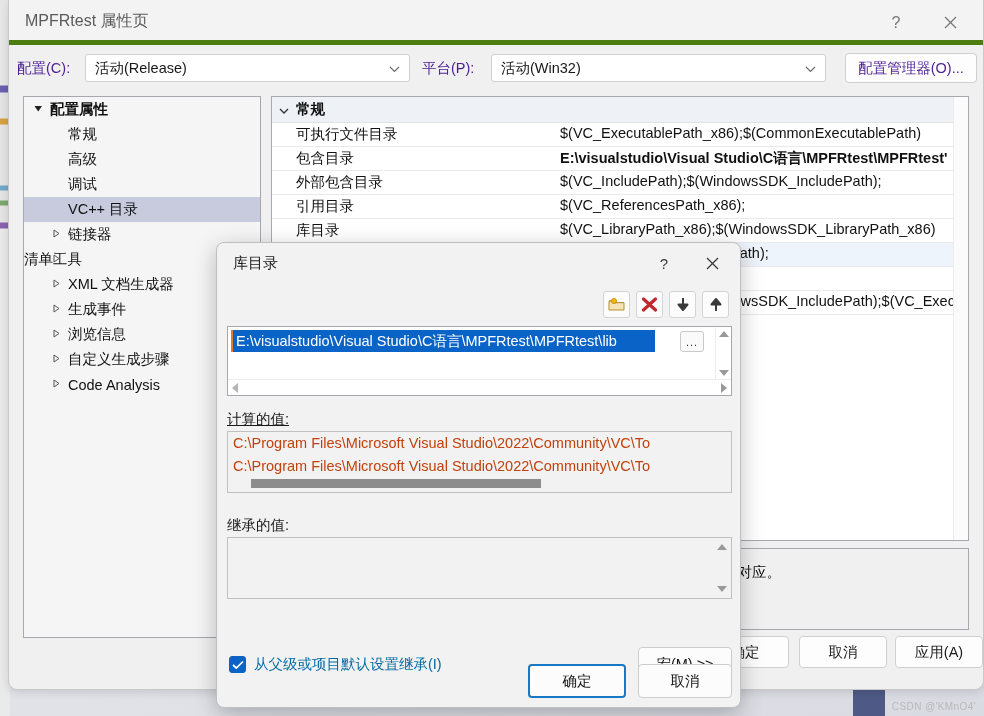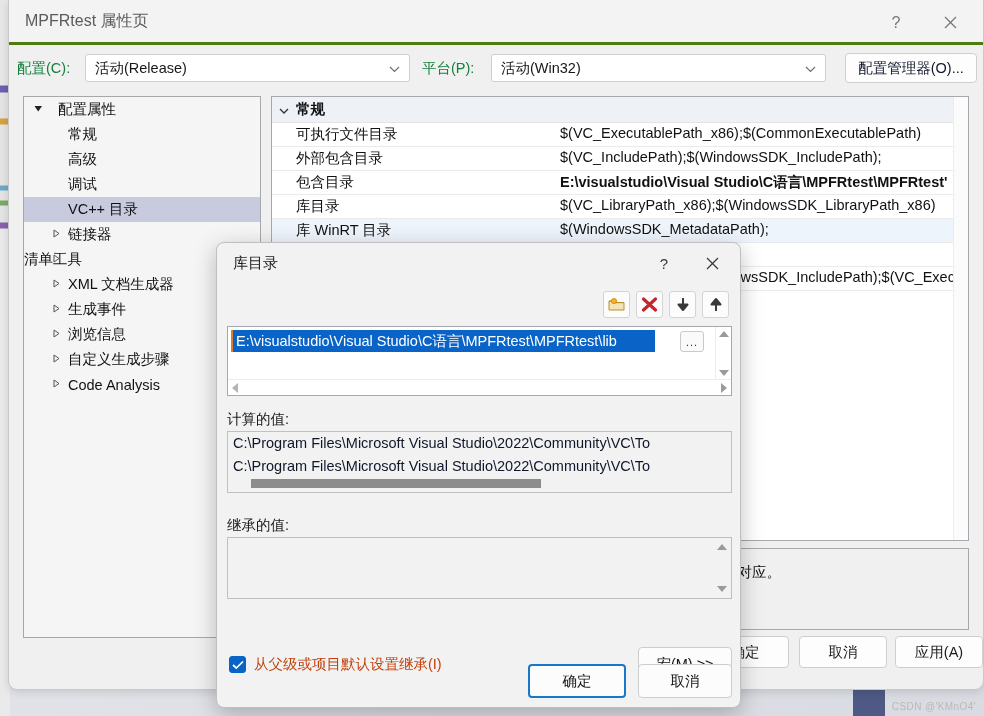--- a/index.html
+++ b/index.html
@@ -48,55 +48,55 @@
     overflow: hidden;
   }
   .win-topline {
     position: absolute; left: 0; top: 0; width: 100%; height: 3px;
     background: #c0504d;
   }
   .titlebar {
     position: relative;
     height: 45px;
     background: #f3f3f3;
-    border-bottom: 3px solid #4d7c0f;
+    border-bottom: 5px solid #4d7c0f;
   }
   .title-text {
     position: absolute; left: 16px; top: 11px;
     font-size: 16px; color: #5b5b5b;
   }
   .titlebtn {
     position: absolute; top: 0; width: 46px; height: 45px;
     display: flex; align-items: center; justify-content: center;
     color: #777; font-size: 17px;
     cursor: default;
   }
   .titlebtn.help { right: 64px; font-size: 16px; }
   .titlebtn.close { right: 10px; }
   .titlebtn svg { display:block; }
 
   
   .configbar { position: absolute; left: 0; top: 46px; width: 100%; height: 46px; }
-  .lbl { position: absolute; font-size: 14.5px; color: #15803d; }
+  .lbl { position: absolute; font-size: 14.5px; color: #4c1d95; }
   .combo {
     position: absolute; height: 28px;
     background: #fff; border: 1px solid #cfcfcf; border-radius: 3px;
     display: flex; align-items: center;
     padding-left: 9px;
     font-size: 14.5px; color: #171717;
   }
   .combo .chev {
     position: absolute; right: 9px; top: 0; height: 28px;
     display: flex; align-items: center; color: #6d6d6d;
   }
   .btn {
     position: absolute;
     background: #fdfdfd; border: 1px solid #cfcfcf; border-radius: 4px;
     display: flex; align-items: center; justify-content: center;
-    font-size: 14.5px; color: #0f172a;
+    font-size: 14.5px; color: #4c1d95;
     height: 30px;
   }
 
   
   .treepanel {
     position: absolute; left: 14px; top: 96px; width: 238px; height: 542px;
     background: #f5f5f5;
     border: 1px solid #a7a7ae;
   }
   .tnode {
@@ -221,21 +221,21 @@
   .tri { width: 0; height: 0; }
   .tri.up { border-left:5px solid transparent;border-right:5px solid transparent;border-bottom:6px solid #9a9a9a; }
   .tri.down { border-left:5px solid transparent;border-right:5px solid transparent;border-top:6px solid #9a9a9a; }
   .tri.left { border-top:5px solid transparent;border-bottom:5px solid transparent;border-right:6px solid #b4b4b4; }
   .tri.right { border-top:5px solid transparent;border-bottom:5px solid transparent;border-left:6px solid #9a9a9a; }
 
   .sec-lbl { position: absolute; font-size: 14.5px; color: #1a1a1a; }
   .valbox {
     position: absolute; background: #f2f2f2;
     border: 1px solid #c0c0c0;
-    font-size: 14.5px; color: #0f172a;
+    font-size: 14.5px; color: #c2410c;
     overflow: hidden;
   }
   .valline { height: 23px; line-height: 23px; padding-left: 5px; white-space: nowrap; }
   .hscroll-track {
     position: absolute; left: 1px; right: 1px; bottom: 4px; height: 9px;
   }
   .hscroll-thumb {
     position: absolute; left: 22px; top: 0; width: 290px; height: 9px;
     background: #8c8c8c;
   }
@@ -246,21 +246,21 @@
   }
 
   .cbrow { position: absolute; left: 12px; top: 412px; display: flex; align-items: center; }
   .cbox {
     width: 17px; height: 17px; border-radius: 3px;
     background: #0a64c8; border: 1px solid #0a64c8;
     display: flex; align-items: center; justify-content: center;
     margin-right: 8px;
   }
   .cbox svg { display:block; }
-  .cblabel { font-size: 14.5px; color: #c2410c; }
+  .cblabel { font-size: 14.5px; color: #0369a1; }
 
   .dbtn {
     position: absolute; height: 34px;
     background: #fcfcfc; border: 1px solid #cdcdcd; border-radius: 4px;
     display: flex; align-items: center; justify-content: center;
     font-size: 14.5px; color: #131313;
   }
   .dbtn.primary { border: 2px solid #1878c8; background: #fcfcfc; }
 
   .watermark {
@@ -314,21 +314,21 @@
       </div>
       <div class="btn" style="left:836px; top:7px; width:132px;">配置管理器(O)...</div>
     </div>
 
     <div class="treepanel">
       <div id="tree-host">
           <div class="tnode">
             <span class="arrow" style="left: 6px;"><svg width="9" height="9" viewBox="0 0 9 9">
                 <polygon points="0.5,2 8,2 4.2,7.5" fill="#222"></polygon>
               </svg></span>
-            <span style="margin-left: 34px;">配置属性</span>
+            <span style="margin-left: 26px; font-weight: bold;">配置属性</span>
           </div>
           <div class="tnode">
             <span style="margin-left: 44px;">常规</span>
           </div>
           <div class="tnode">
             <span style="margin-left: 44px;">高级</span>
           </div>
           <div class="tnode">
             <span style="margin-left: 44px;">调试</span>
           </div>
@@ -388,26 +388,30 @@
             </svg>
         </span>
         <span>常规</span>
       </div>
       <div id="grid-host">
           <div class="grow">
             <div class="gname">可执行文件目录</div>
             <div class="gval">$(VC_ExecutablePath_x86);$(CommonExecutablePath)</div>
           </div>
           <div class="grow">
+            <div class="gname">包含目录</div>
+            <div class="gval bold">E:\visualstudio\Visual Studio\C语言\MPFRtest\MPFRtest'</div>
+          </div>
+          <div class="grow">
             <div class="gname">外部包含目录</div>
             <div class="gval">$(VC_IncludePath);$(WindowsSDK_IncludePath);</div>
           </div>
           <div class="grow">
-            <div class="gname">包含目录</div>
-            <div class="gval bold">E:\visualstudio\Visual Studio\C语言\MPFRtest\MPFRtest'</div>
+            <div class="gname">引用目录</div>
+            <div class="gval">$(VC_ReferencesPath_x86);</div>
           </div>
           <div class="grow">
             <div class="gname">库目录</div>
             <div class="gval">$(VC_LibraryPath_x86);$(WindowsSDK_LibraryPath_x86)</div>
           </div>
           <div class="grow highlight">
             <div class="gname">库 WinRT 目录</div>
             <div class="gval">$(WindowsSDK_MetadataPath);</div>
           </div>
           <div class="grow">
@@ -472,21 +476,21 @@
       <div class="lb-vbar">
         <span class="tri up"></span>
         <span class="tri down"></span>
       </div>
       <div class="lb-hbar">
         <span class="tri left"></span>
         <span class="tri right"></span>
       </div>
     </div>
 
-    <div class="sec-lbl" style="left:10px; top:167px;">计算的值:</div>
+    <div class="sec-lbl" style="left:10px; top:167px;text-decoration:underline;">计算的值:</div>
     <div class="valbox" style="left:10px; top:188px; width:505px; height:62px;">
       <div id="eval-host">
           <div class="valline">C:\Program Files\Microsoft Visual Studio\2022\Community\VC\To</div>
           <div class="valline">C:\Program Files\Microsoft Visual Studio\2022\Community\VC\To</div>
         </div>
       <div class="hscroll-track">
         <div class="hscroll-thumb"></div>
       </div>
     </div>
 

